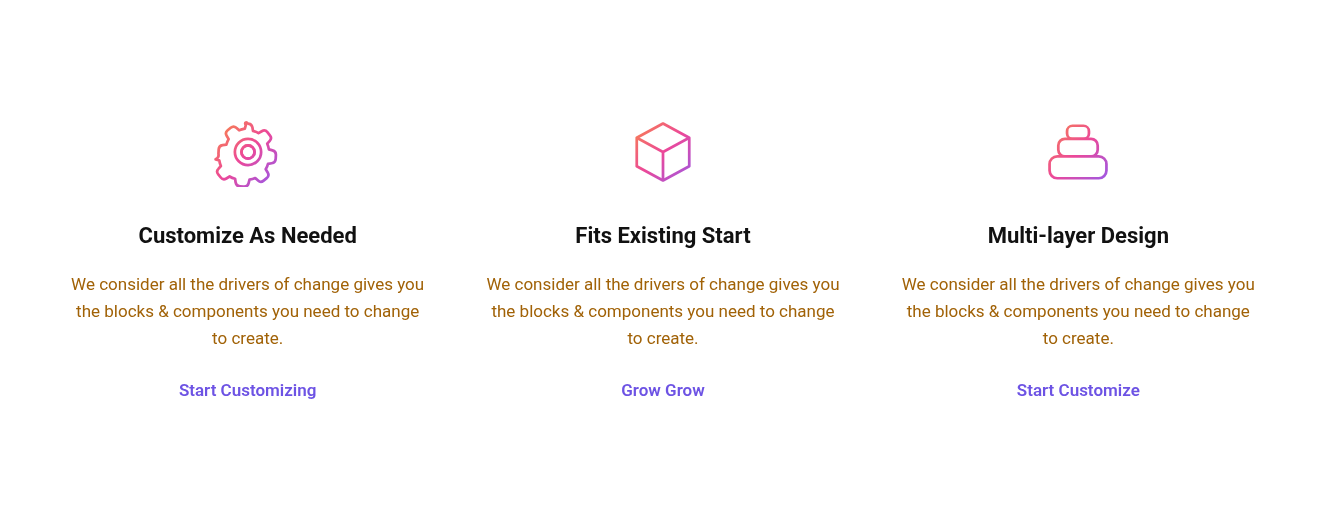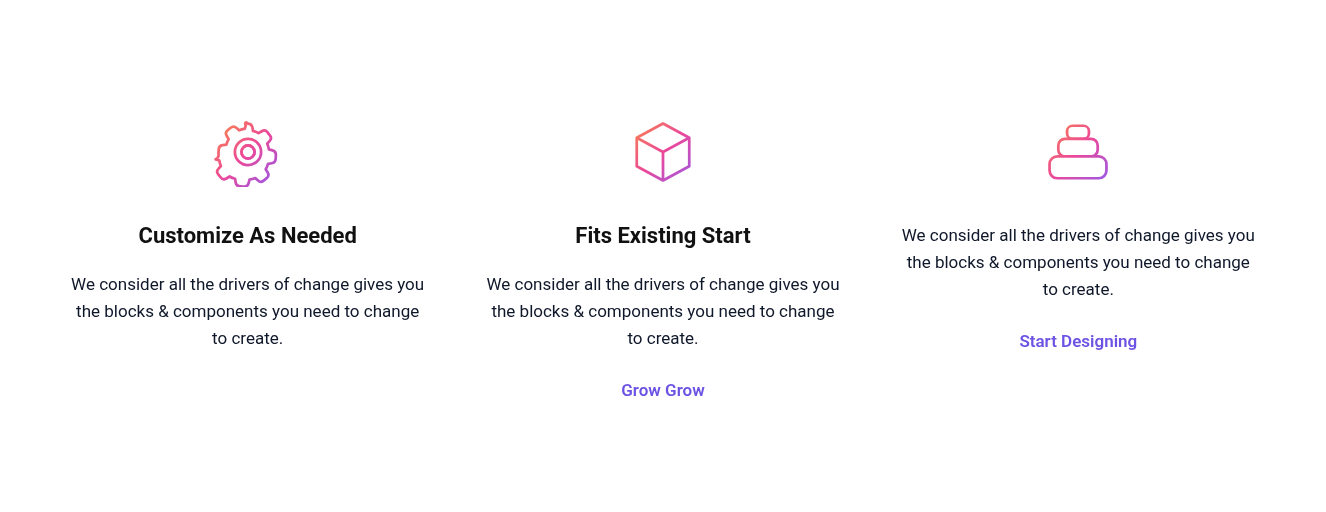--- a/index.html
+++ b/index.html
@@ -44,21 +44,21 @@
     }
     .feature-title {
       font-size: 22px;
       font-weight: 700;
       color: #111111;
       margin-bottom: 20px;
       line-height: 1.3;
     }
     .feature-desc {
       font-size: 17px;
-      color: #0f172a;
+      color: #a16207;
       line-height: 1.6;
       margin-bottom: 28px;
       padding: 0 8px;
     }
     .feature-link {
       font-size: 17px;
       font-weight: 600;
       color: #6d53e4;
       text-decoration: none;
       cursor: pointer;
@@ -88,20 +88,21 @@
                  M49 49 L43 49 L40 44 L45 39 L50 42 Z
                  M49 15 L49 21 L44 24 L39 19 L42 14 Z
                  M15 49 L15 43 L20 40 L25 45 L22 50 Z" fill="none" stroke="none"></path>
 
         <path d="M32 6c2 0 3.6 1.4 4 3.3l.6 3.4c1.8.5 3.5 1.2 5 2.1l3-1.8c1.7-1 3.9-.6 5.1.9l2.3 2.8c1.2 1.5 1.2 3.7-.1 5.1l-2.3 2.6c.7 1.6 1.2 3.4 1.5 5.2l3.3.9c1.9.5 3.2 2.3 3.1 4.3l-.2 3.6c-.1 2-1.6 3.6-3.6 3.9l-3.4.5c-.5 1.8-1.2 3.5-2.1 5l1.8 3c1 1.7.6 3.9-.9 5.1l-2.8 2.3c-1.5 1.2-3.7 1.2-5.1-.1l-2.6-2.3c-1.6.7-3.4 1.2-5.2 1.5l-.9 3.3c-.5 1.9-2.3 3.2-4.3 3.1l-3.6-.2c-2-.1-3.6-1.6-3.9-3.6l-.5-3.4c-1.8-.5-3.5-1.2-5-2.1l-3 1.8c-1.7 1-3.9.6-5.1-.9l-2.3-2.8c-1.2-1.5-1.2-3.7.1-5.1l2.3-2.6c-.7-1.6-1.2-3.4-1.5-5.2l-3.3-.9C6.2 37 4.9 35.2 5 33.2l.2-3.6c.1-2 1.6-3.6 3.6-3.9l3.4-.5c.5-1.8 1.2-3.5 2.1-5l-1.8-3c-1-1.7-.6-3.9.9-5.1l2.8-2.3c1.5-1.2 3.7-1.2 5.1.1l2.6 2.3c1.6-.7 3.4-1.2 5.2-1.5l.9-3.3C28.5 5.3 30.3 4 32 6z" stroke="url(#grad1)" stroke-width="2.5" stroke-linejoin="round" fill="none"></path>
         <circle cx="32" cy="32" r="6" stroke="url(#grad1)" stroke-width="2.5" fill="none"></circle>
       </svg>
     </div>
     <h3 class="feature-title">Customize As Needed</h3>
     <p class="feature-desc">We consider all the drivers of change gives you the blocks &amp; components you need to change to create.</p>
+    <a class="feature-link">Start Customizing</a>
   </div>
 
   <div class="feature-card">
     <div class="icon-wrap">
       <svg viewBox="0 0 64 64" fill="none">
         <defs>
           <linearGradient id="grad2" x1="0" y1="0" x2="64" y2="64" gradientUnits="userSpaceOnUse">
             <stop offset="0%" stop-color="#fb923c"></stop>
             <stop offset="50%" stop-color="#ec4899"></stop>
             <stop offset="100%" stop-color="#8b5cf6"></stop>
@@ -124,17 +125,18 @@
             <stop offset="0%" stop-color="#fb923c"></stop>
             <stop offset="50%" stop-color="#ec4899"></stop>
             <stop offset="100%" stop-color="#8b5cf6"></stop>
           </linearGradient>
         </defs>
         <rect x="22" y="8" width="20" height="12" rx="5" stroke="url(#grad3)" stroke-width="2.5" fill="#ffffff"></rect>
         <rect x="14" y="20" width="36" height="16" rx="6" stroke="url(#grad3)" stroke-width="2.5" fill="#ffffff"></rect>
         <rect x="6" y="36" width="52" height="20" rx="7" stroke="url(#grad3)" stroke-width="2.5" fill="#ffffff"></rect>
       </svg>
     </div>
+    <h3 class="feature-title">Multi-layer Design</h3>
     <p class="feature-desc">We consider all the drivers of change gives you the blocks &amp; components you need to change to create.</p>
-    <a class="feature-link">Start Designing</a>
+    <a class="feature-link">Start Customize</a>
   </div>
 
 </div>
 
 </body></html>

